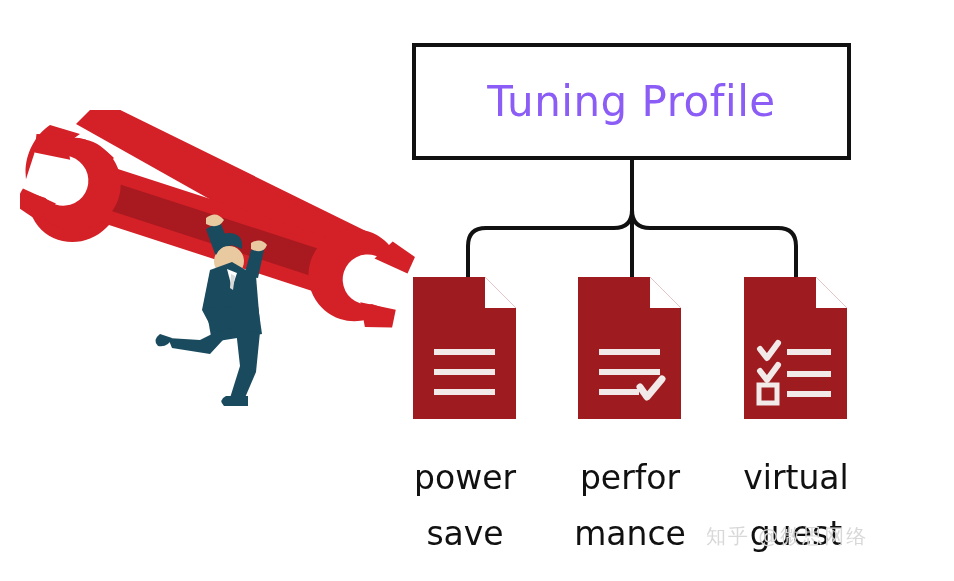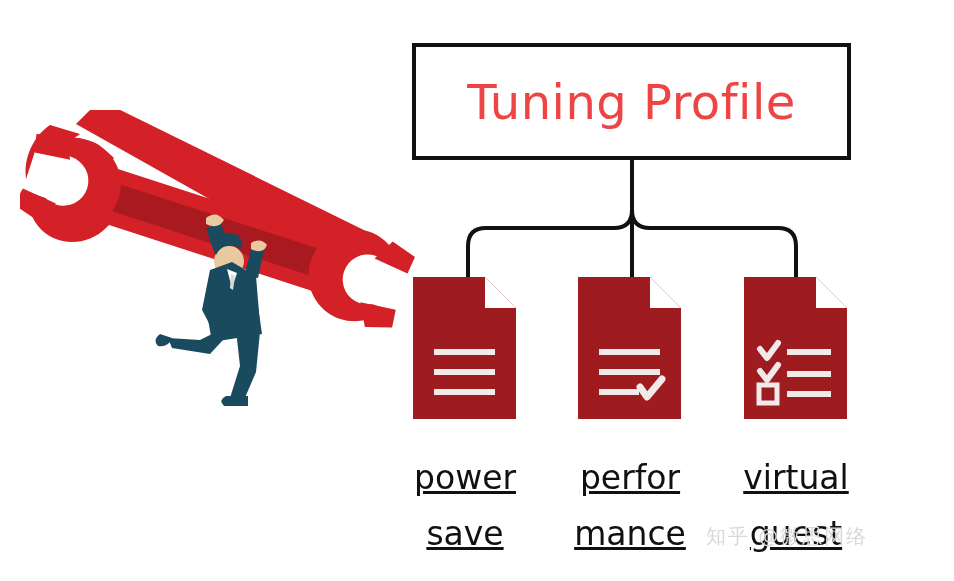--- a/index.html
+++ b/index.html
@@ -36,23 +36,23 @@
     height: 117px;
     border: 4px solid #111111;
     background: #ffffff;
     box-sizing: border-box;
     display: flex;
     align-items: center;
     justify-content: center;
   }
   #title-text {
     font-family: "DejaVu Sans", sans-serif;
-    font-size: 48px;
+    font-size: 42px;
     font-weight: 400;
-    color: #ef4444;
+    color: #8b5cf6;
     letter-spacing: 0.5px;
     white-space: nowrap;
   }
 
   
   #connectors {
     position: absolute;
     left: 0;
     top: 0;
     width: 954px;
@@ -77,21 +77,20 @@
   .doc-label {
     position: absolute;
     top: 450px;
     width: 150px;
     text-align: center;
     font-family: "DejaVu Sans", sans-serif;
     font-size: 33px;
     line-height: 56px;
     color: #111111;
     white-space: pre-line;
-    text-decoration: underline;
   }
 
   
   #watermark {
     position: absolute;
     left: 706px;
     top: 523px;
     font-family: "DejaVu Sans", sans-serif;
     font-size: 20px;
     color: #d8d8d8;

